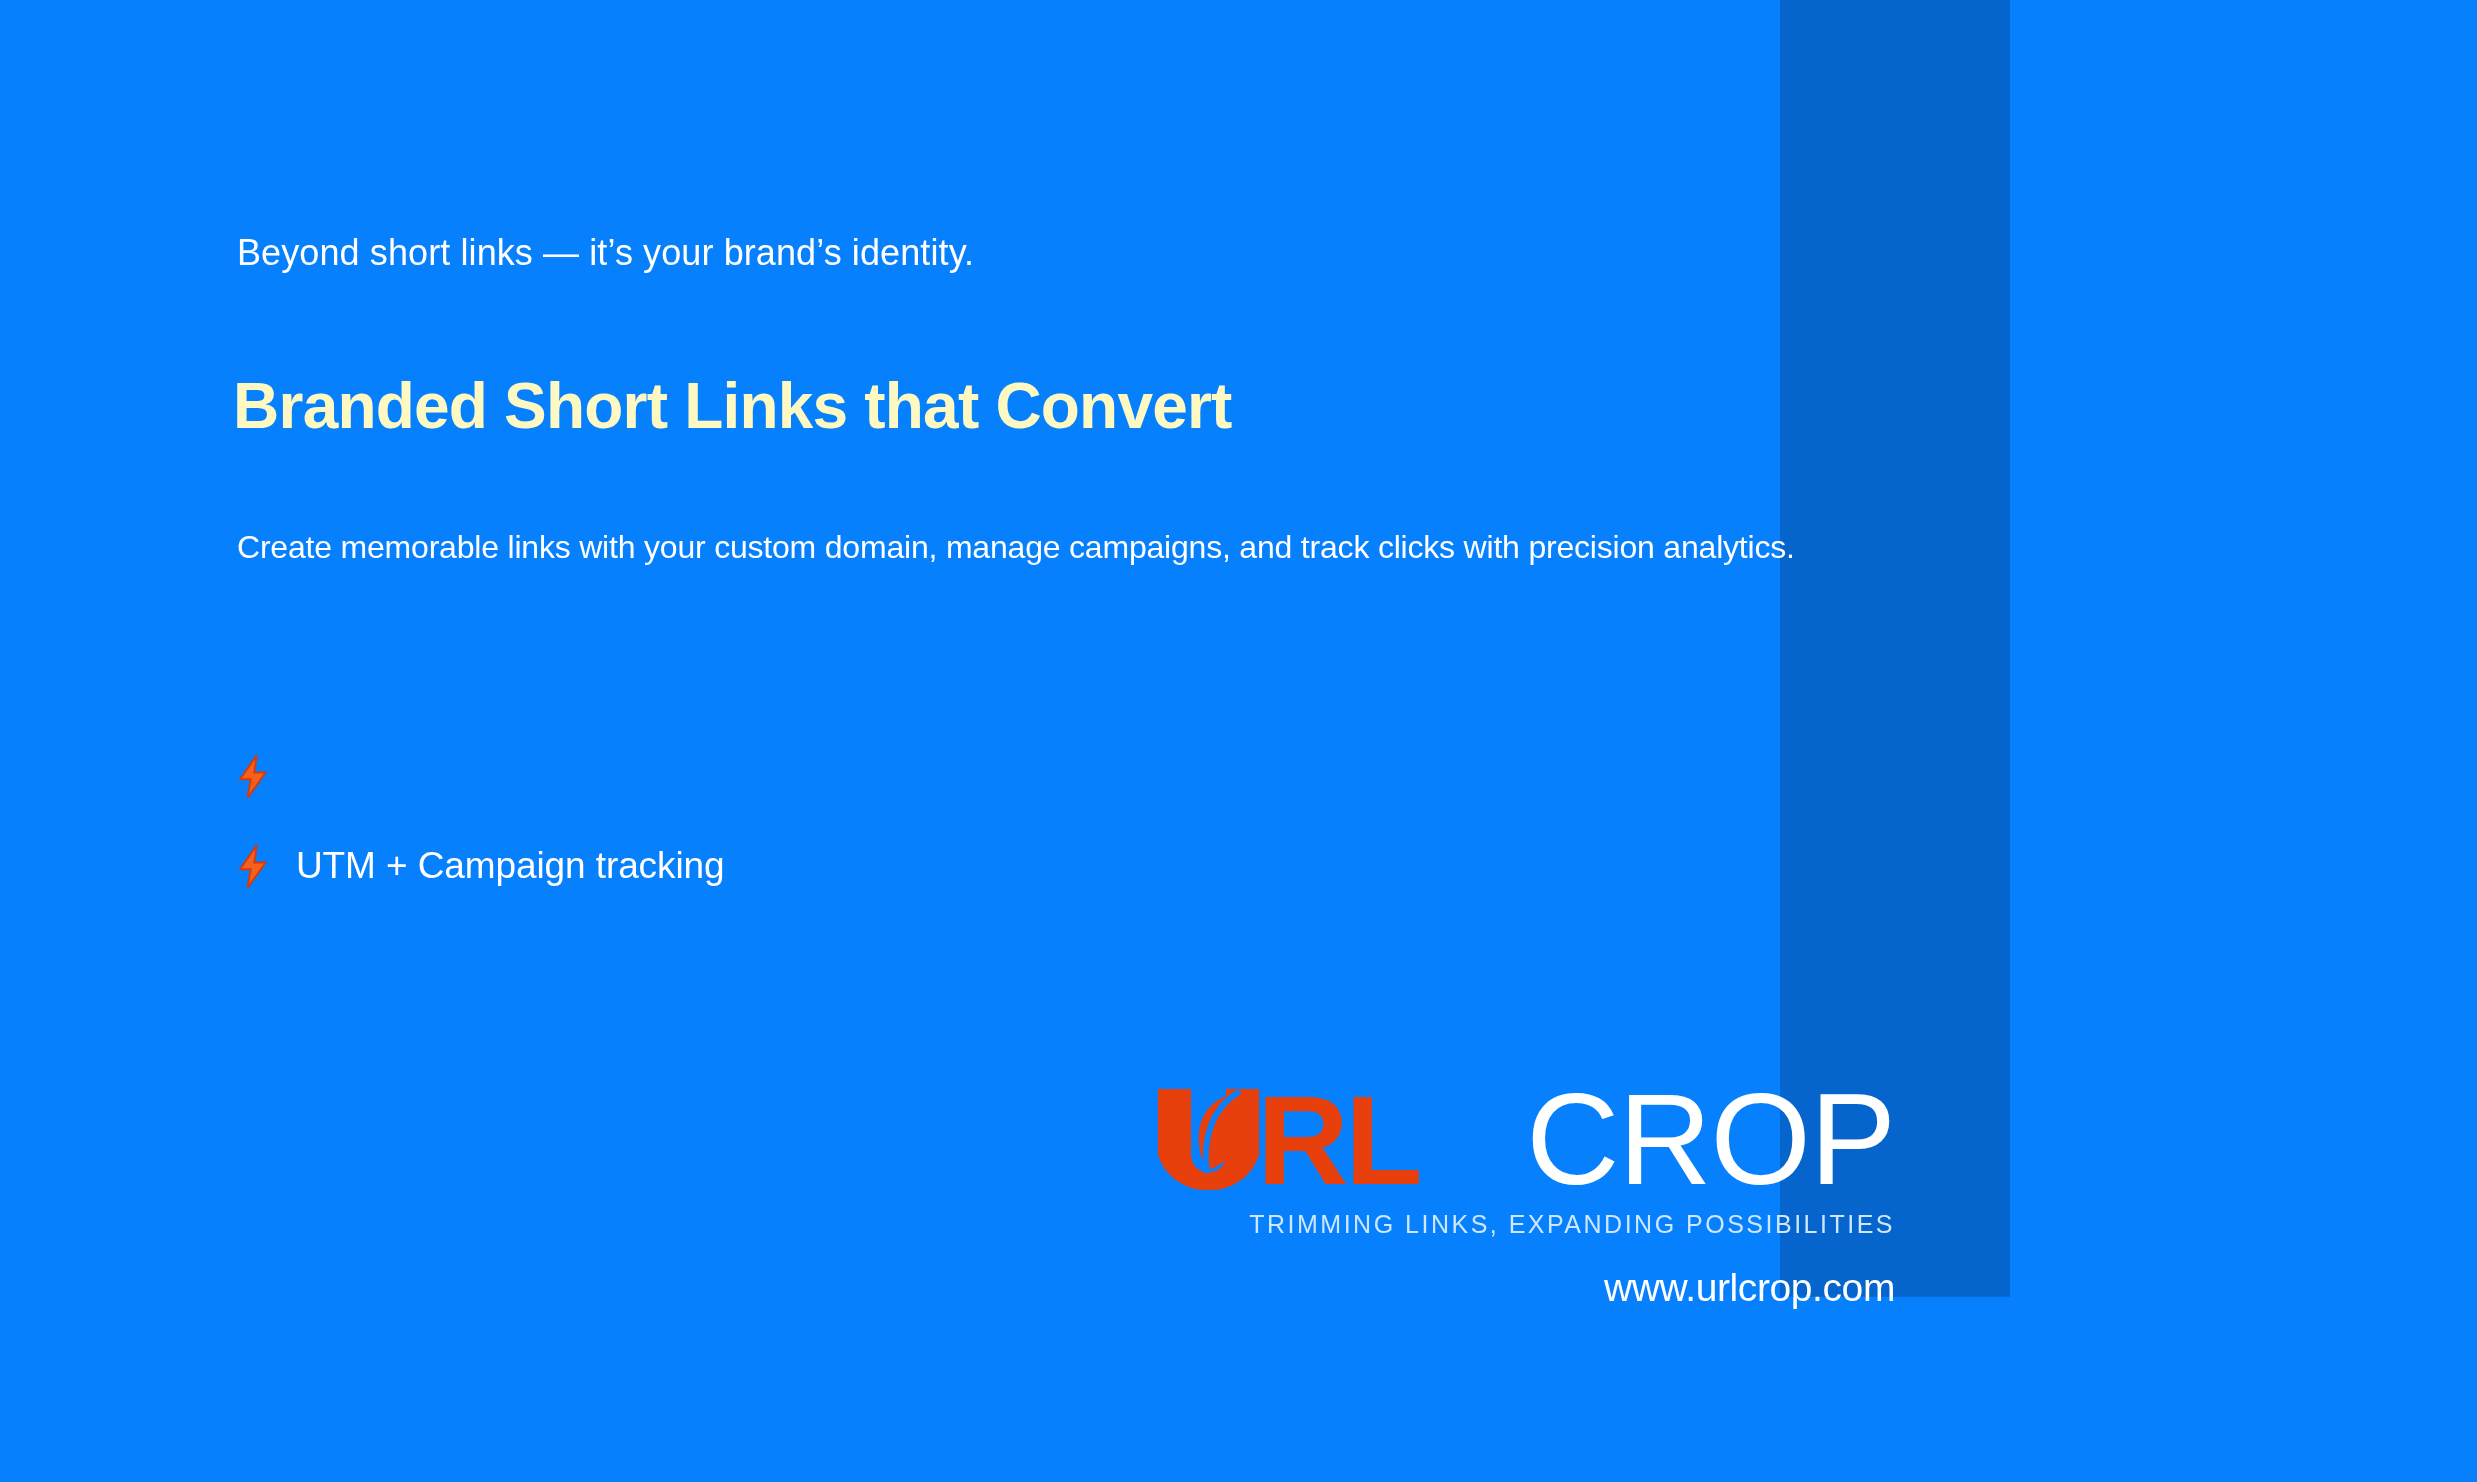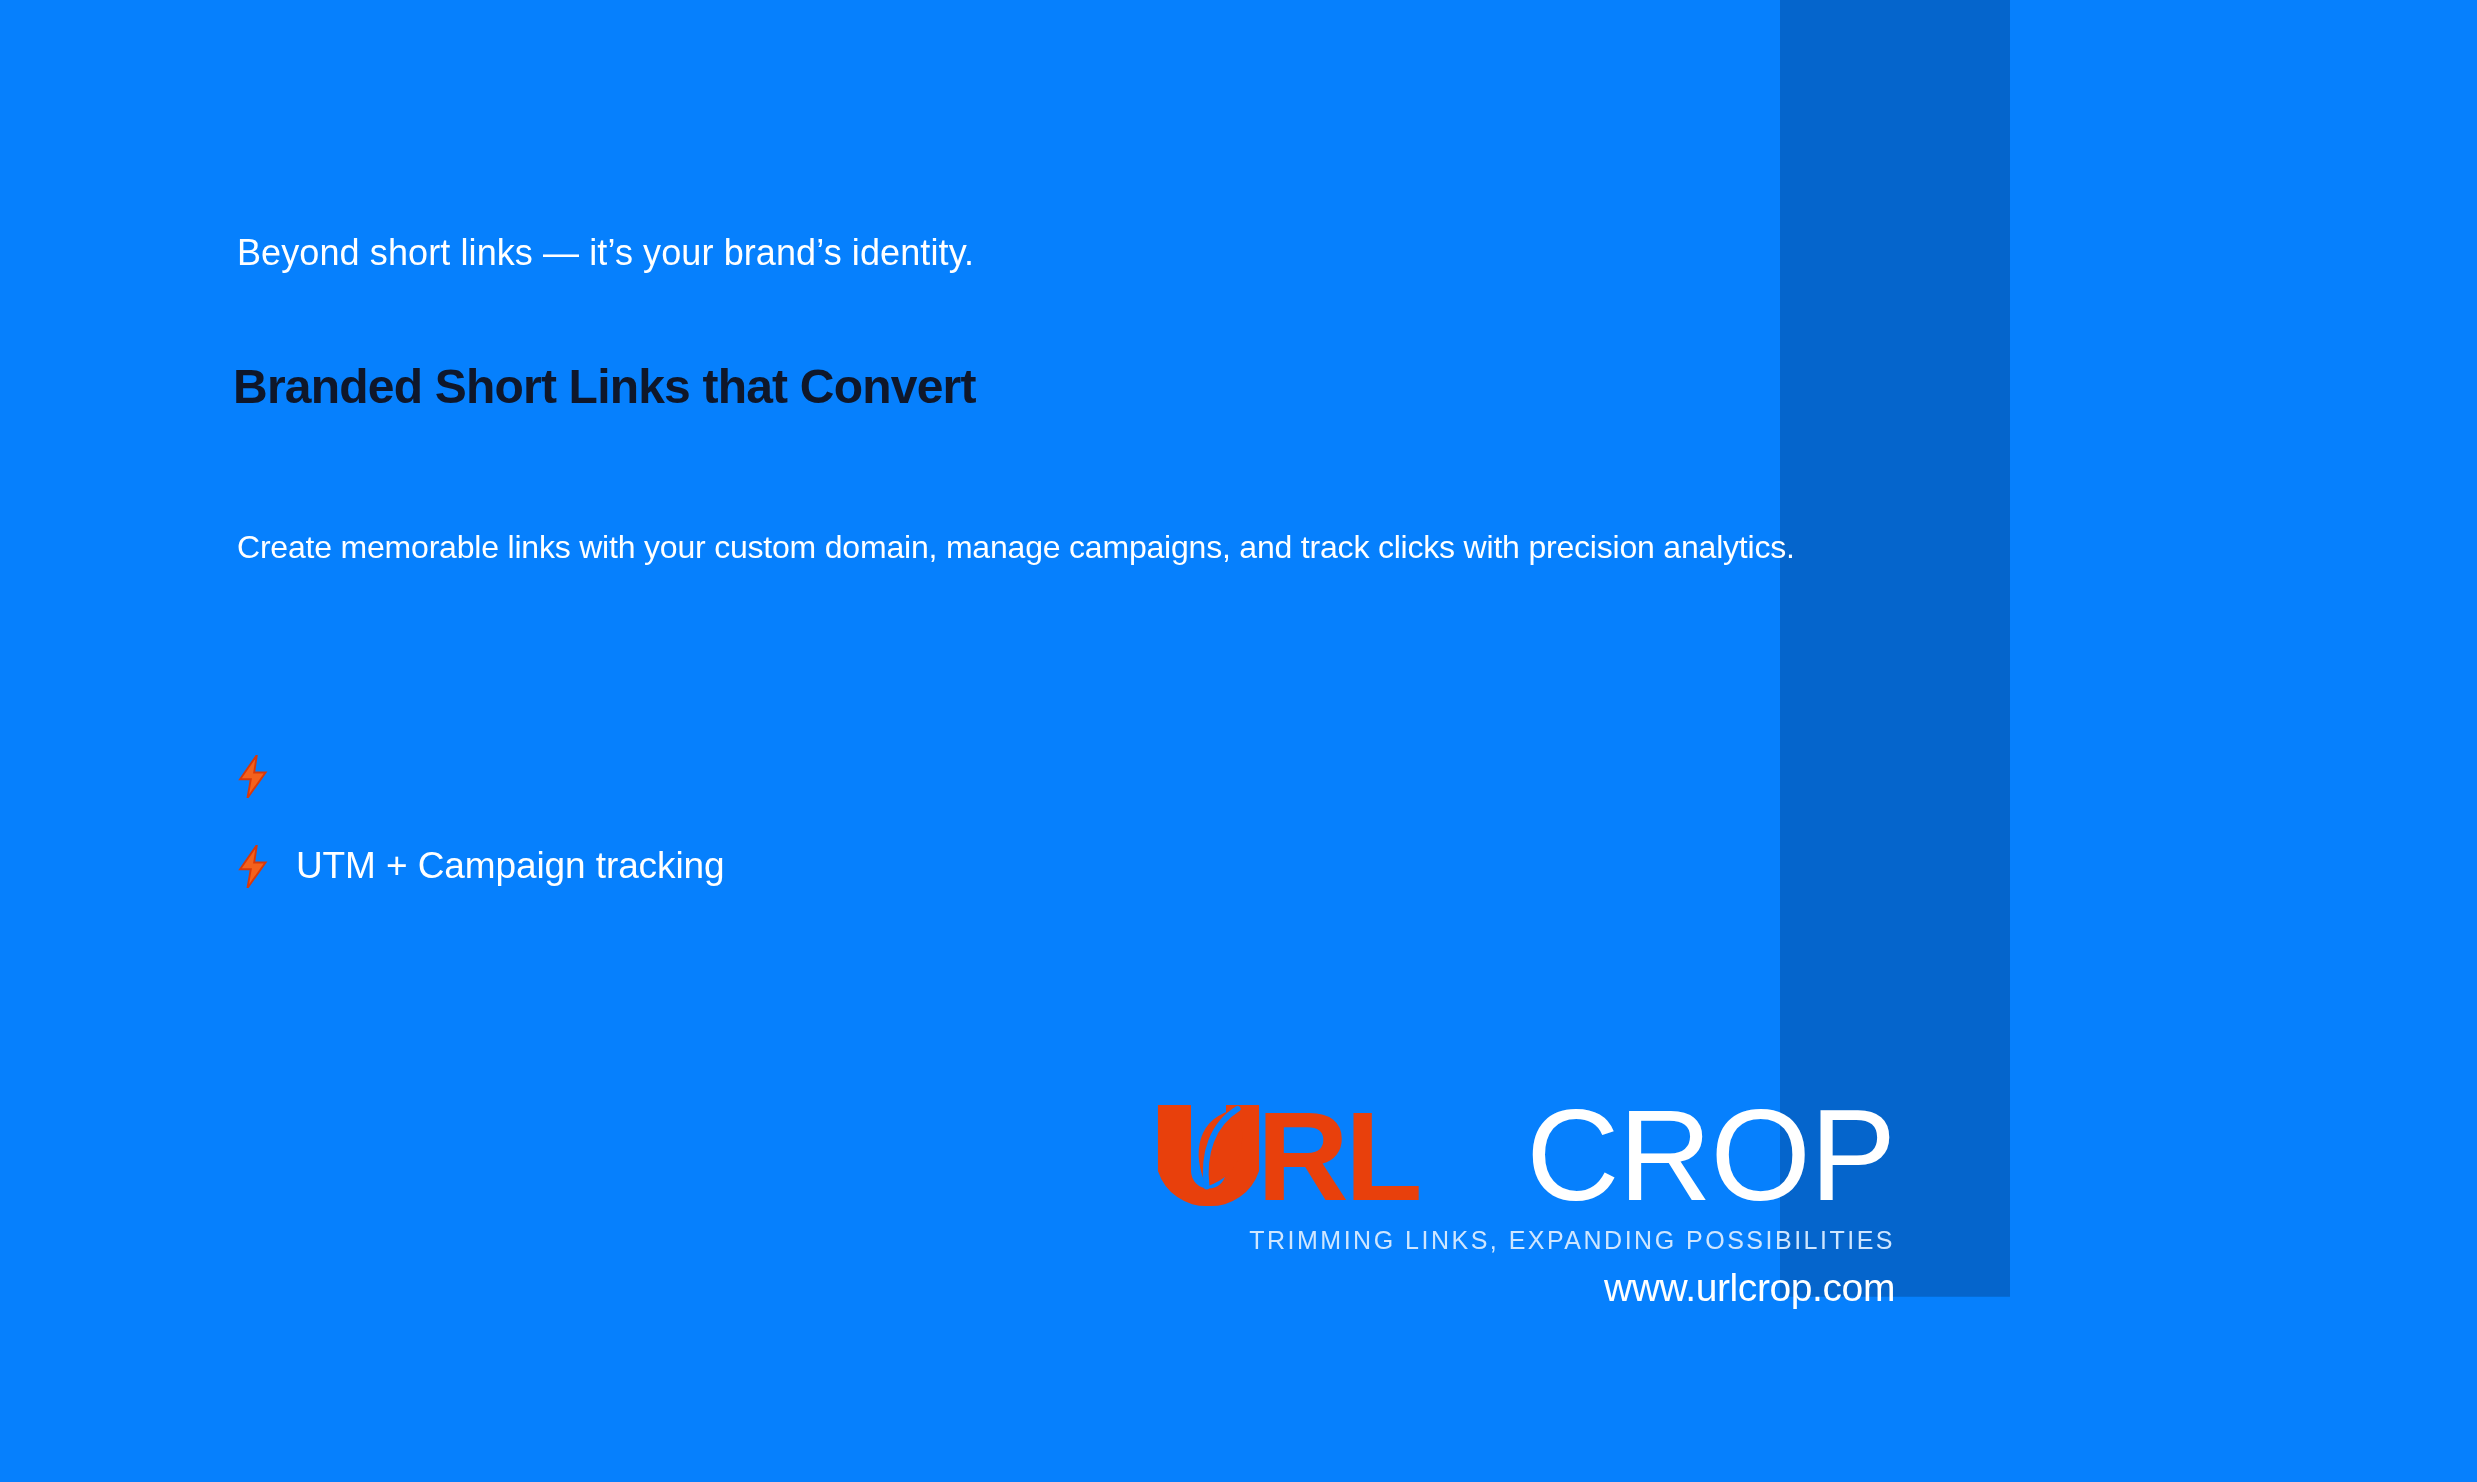--- a/index.html
+++ b/index.html
@@ -37,23 +37,23 @@
     position:absolute;top:232px;left:0;
     font-size:36px;
     font-weight:400;
     color:#ffffff;
     letter-spacing:0.1px;
     white-space:nowrap;
   }
 
   .headline{
     position:absolute;top:330px;left:-3.9px;
-    font-size:48px;
+    font-size:64px;
     font-weight:700;
-    color:#0f172a;
+    color:#fef9c3;
     letter-spacing:-0.8px;
     white-space:nowrap;
     line-height:1.05;
   }
   .headline .hl-strong{font-weight:800;}
 
   .body-copy{
     position:absolute;top:512px;left:0;
     width:1580px;
     font-size:32px;
@@ -129,21 +129,21 @@
   .logo-tagline{
     margin-top:17.6px;
     font-size:25px;
     font-weight:400;
     color:#CFE6FF;
     letter-spacing:2.5px;
     white-space:nowrap;
     text-align:right;
   }
   .logo-site{
-    margin-top:11px;
+    margin-top:27px;
     font-size:39px;
     font-weight:500;
     color:#ffffff;
     letter-spacing:-0.4px;
     text-align:right;
   }
 </style>
 </head>
 <body>
 

